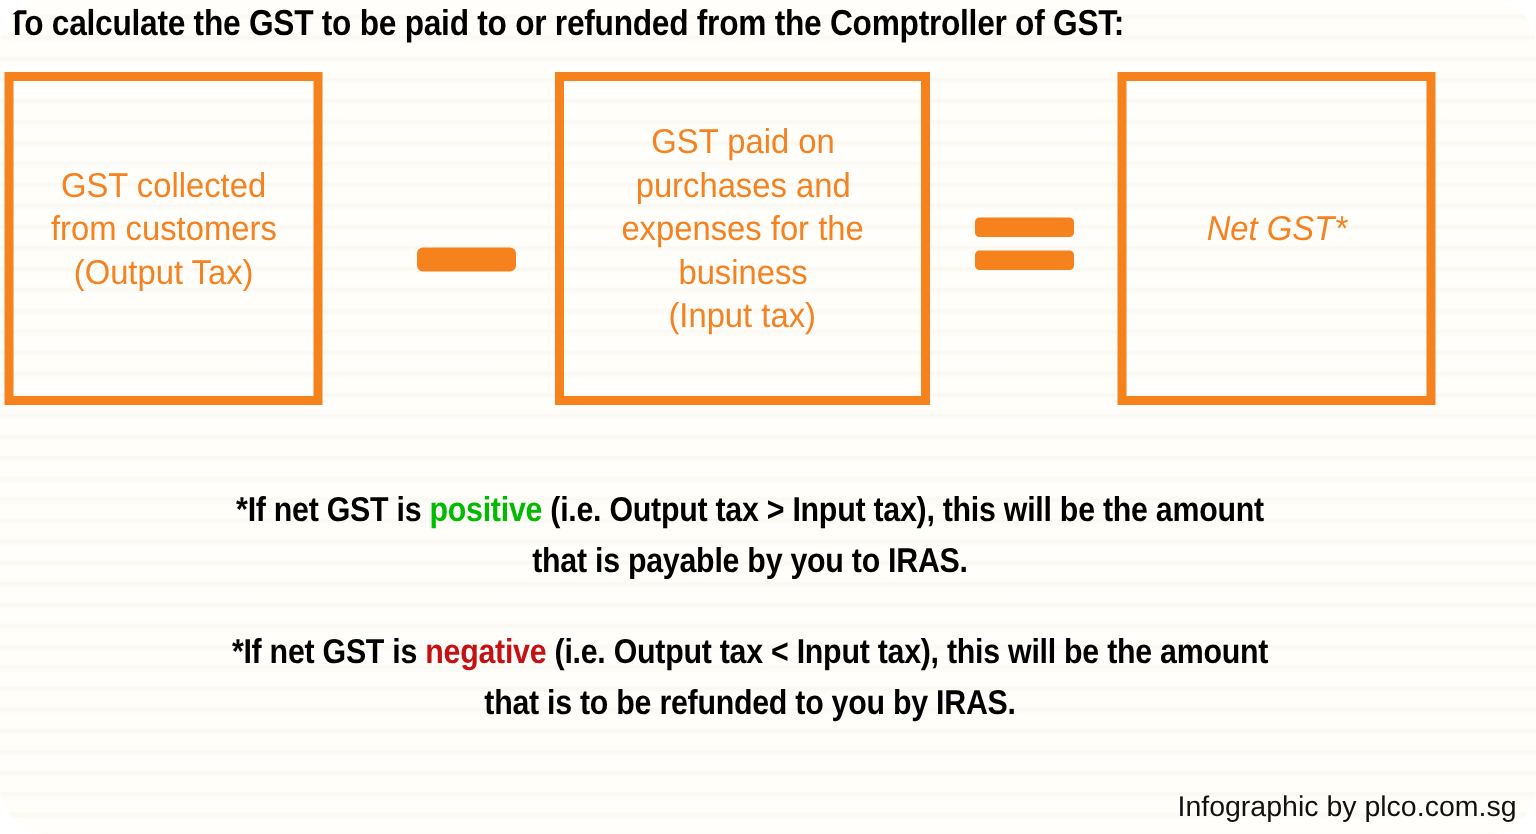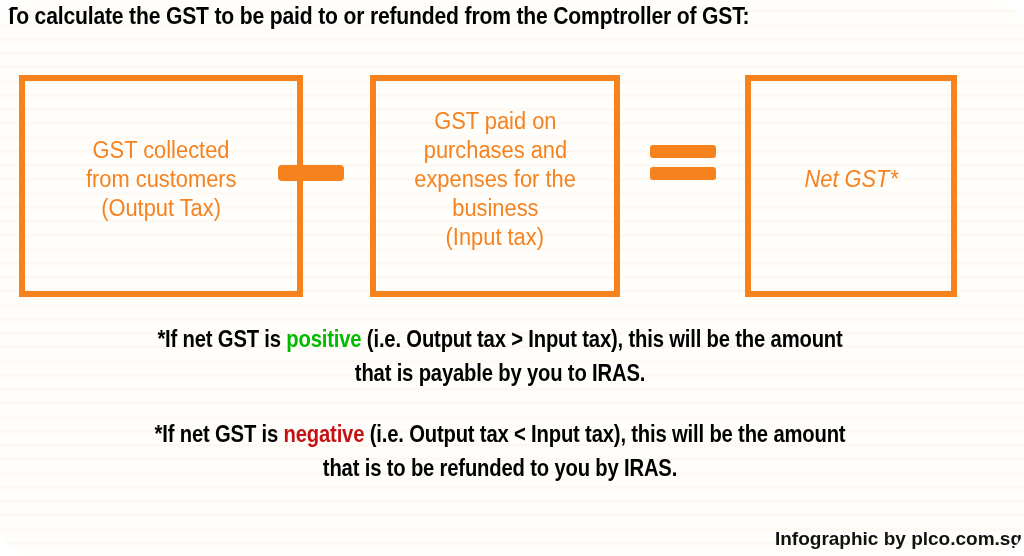--- a/index.html
+++ b/index.html
@@ -32,42 +32,42 @@
     font-size: 24px;
     font-weight: 700;
     color: #000000;
     letter-spacing: -0.2px;
     white-space: nowrap;
     transform: scaleX(0.88);
     transform-origin: left top;
   }
   .eq-box {
     position: absolute;
-    top: 75px;
+    top: 48px;
     height: 222px;
     border: 6px solid #f6821e;
     box-sizing: border-box;
     background: transparent;
     display: flex;
     flex-direction: column;
     align-items: center;
     justify-content: center;
     padding-bottom: 14px;
     text-align: left;
   }
   .eq-box .box-line {
     display: block;
     color: #f58220;
     font-size: 23px;
     line-height: 29px;
     transform: scaleX(0.95);
     transform-origin: center;
     white-space: nowrap;
   }
-  .box-output { left: 3px;   width: 284px; margin-left: 16px; }
+  .box-output { left: 3px;   width: 212px; }
   .box-input  { left: 370px; width: 250px; }
   .box-result { left: 745px; width: 212px; font-style: italic; }
 
   .minus-sign {
     position: absolute;
     left: 278px;
     top: 165px;
     width: 66px;
     height: 16px;
     background: #f6821e;
@@ -105,24 +105,24 @@
     transform: scaleX(0.88);
     transform-origin: center top;
   }
   .note-positive { top: 322px; }
   .note-negative { top: 417px; }
   .note .note-line { display: block; white-space: nowrap; }
   .keyword { font-weight: 700; }
 
   .credit {
     position: absolute;
-    right: 2px;
+    right: 13px;
     top: 528px;
     font-size: 19px;
-    font-weight: 700;
+    font-weight: 400;
     color: #111111;
     white-space: nowrap;
   }
 </style>
 </head>
 <body>
 
 <div class="canvas">
 
   <h1 class="page-title">To calculate the GST to be paid to or refunded from the Comptroller of GST:</h1>

